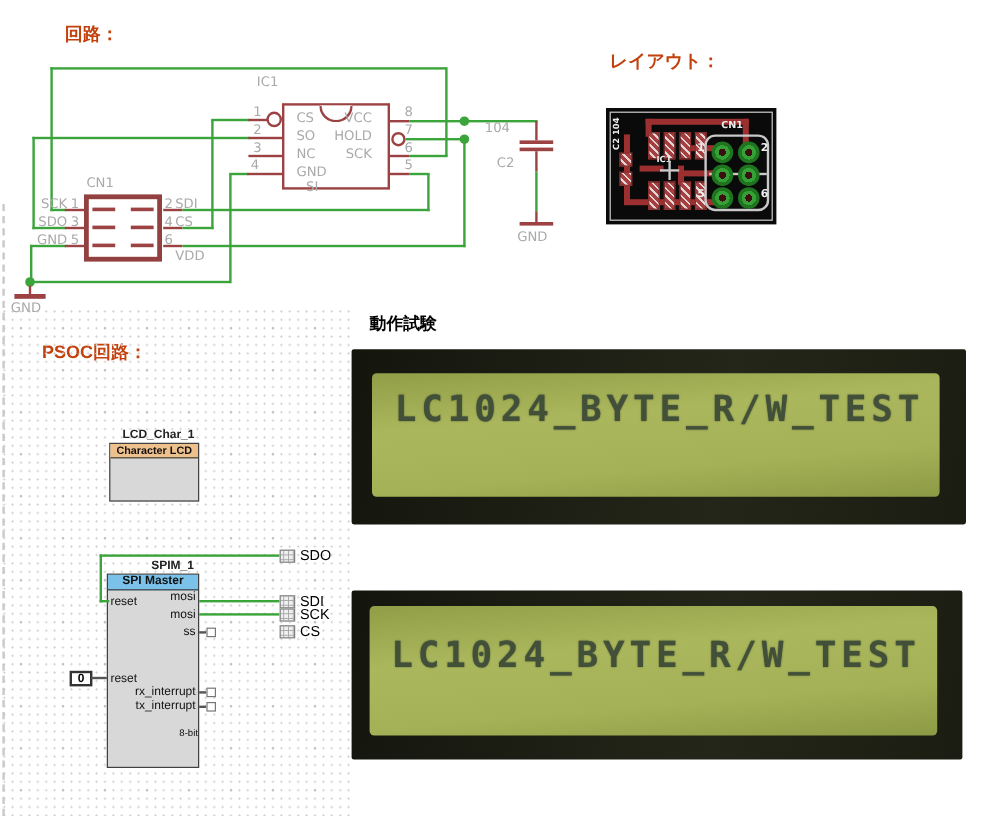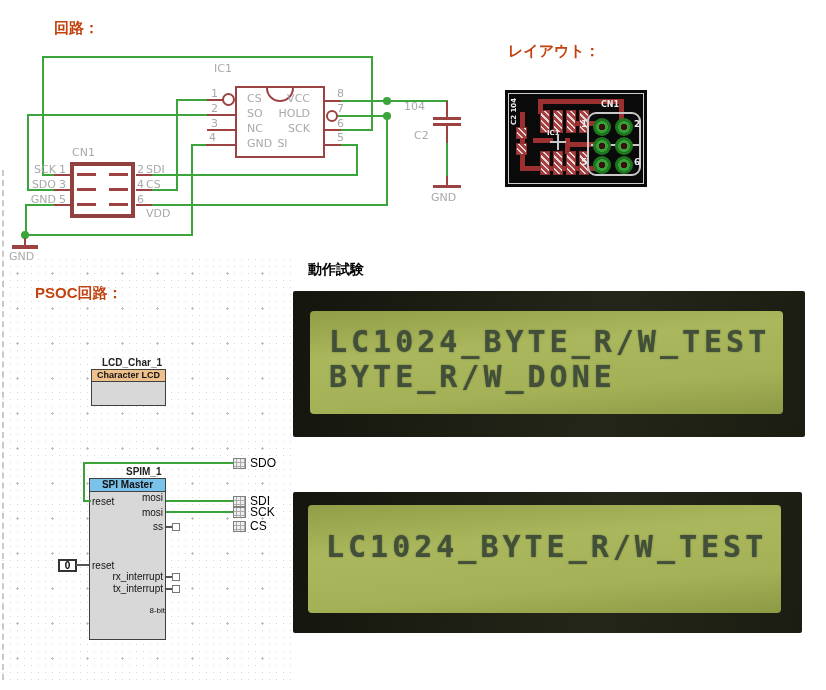--- a/index.html
+++ b/index.html
@@ -145,21 +145,21 @@
     <div class="lbl" style="left:337px;top:103px">7</div>
     <div class="lbl" style="left:337px;top:118px">6</div>
     <div class="lbl" style="left:337px;top:132px">5</div>
     <div class="lbl" style="left:247px;top:93px">CS</div>
     <div class="lbl" style="left:247px;top:108px">SO</div>
     <div class="lbl" style="left:247px;top:123px">NC</div>
     <div class="lbl" style="left:247px;top:138px">GND</div>
     <div class="lbl" style="left:255px;top:93px;width:55px;text-align:right">VCC</div>
     <div class="lbl" style="left:255px;top:108px;width:55px;text-align:right">HOLD</div>
     <div class="lbl" style="left:255px;top:123px;width:55px;text-align:right">SCK</div>
-    <div class="lbl" style="left:255px;top:138px;width:55px;text-align:center">SI</div>
+    <div class="lbl" style="left:255px;top:150px;width:55px;text-align:left">SI</div>
 
     <div class="lbl" style="left:72px;top:147px">CN1</div>
     <div class="cnbox" style="left:70px;top:162px;width:65px;height:56px"></div>
     <div class="rd" style="left:77px;top:173px;width:19px;height:3px"></div>
     <div class="rd" style="left:77px;top:188px;width:19px;height:3px"></div>
     <div class="rd" style="left:77px;top:203px;width:19px;height:3px"></div>
     <div class="rd" style="left:109px;top:173px;width:19px;height:3px"></div>
     <div class="rd" style="left:109px;top:188px;width:19px;height:3px"></div>
     <div class="rd" style="left:109px;top:203px;width:19px;height:3px"></div>
     <div class="lbl" style="left:26px;top:164px;width:30px;text-align:right">SCK</div>
@@ -213,21 +213,21 @@
     <div class="bwt" style="left:129px;top:68px;font-size:9px">6</div>
     <div class="bwt" style="left:-6px;top:16px;width:30px;font-size:7px;transform:rotate(-90deg)">
       <span>C2</span>
       <span>104</span>
     </div>
     <div class="wline" style="left:45px;top:51px;width:16px;height:2px"></div>
     <div class="wline" style="left:52px;top:44px;width:2px;height:16px"></div>
   </div>
 
   <div class="comp-title" style="left:102px;top:357px">LCD_Char_1</div>
-  <div class="comp" style="left:91px;top:369px;width:75px;height:37px">
+  <div class="comp" style="left:91px;top:369px;width:75px;height:49px">
     <div class="comp-hd" style="height:12px;background:#eec08c;font-size:9px;line-height:11px">Character LCD</div>
   </div>
 
   <div class="comp-title" style="left:126px;top:466px">SPIM_1</div>
   <div class="comp" style="left:89px;top:478px;width:77px;height:162px">
     <div class="comp-hd" style="height:13px;background:#7ac2ea;line-height:12px">SPI Master</div>
   </div>
   <div class="ptxt" style="left:92px;top:496px">reset</div>
   <div class="ptxt" style="left:92px;top:560px">reset</div>
   <div class="ptxt" style="left:130px;top:492px;width:33px;text-align:right">mosi</div>
@@ -258,21 +258,20 @@
   <div class="term" style="left:233px;top:507px"></div>
   <div class="term" style="left:233px;top:521px"></div>
   <div class="tlbl" style="left:250px;top:457px">SDO</div>
   <div class="tlbl" style="left:250px;top:495px">SDI</div>
   <div class="tlbl" style="left:250px;top:506px">SCK</div>
   <div class="tlbl" style="left:250px;top:520px">CS</div>
 
   <div class="photo" style="left:293px;top:291px;width:512px;height:146px">
     <div class="screen" style="left:17px;top:20px;width:473px;height:103px">
       <div class="lcdline" style="left:19px;top:16px">LC1024_BYTE_R/W_TEST</div>
-      <div class="lcdline" style="left:19px;top:51px">BYTE_R/W_DONE</div>
     </div>
   </div>
 
   <div class="photo" style="left:293px;top:492px;width:509px;height:141px">
     <div class="screen" style="left:15px;top:13px;width:473px;height:108px">
       <div class="lcdline" style="left:18px;top:27px">LC1024_BYTE_R/W_TEST</div>
     </div>
   </div>
 
 </div>

